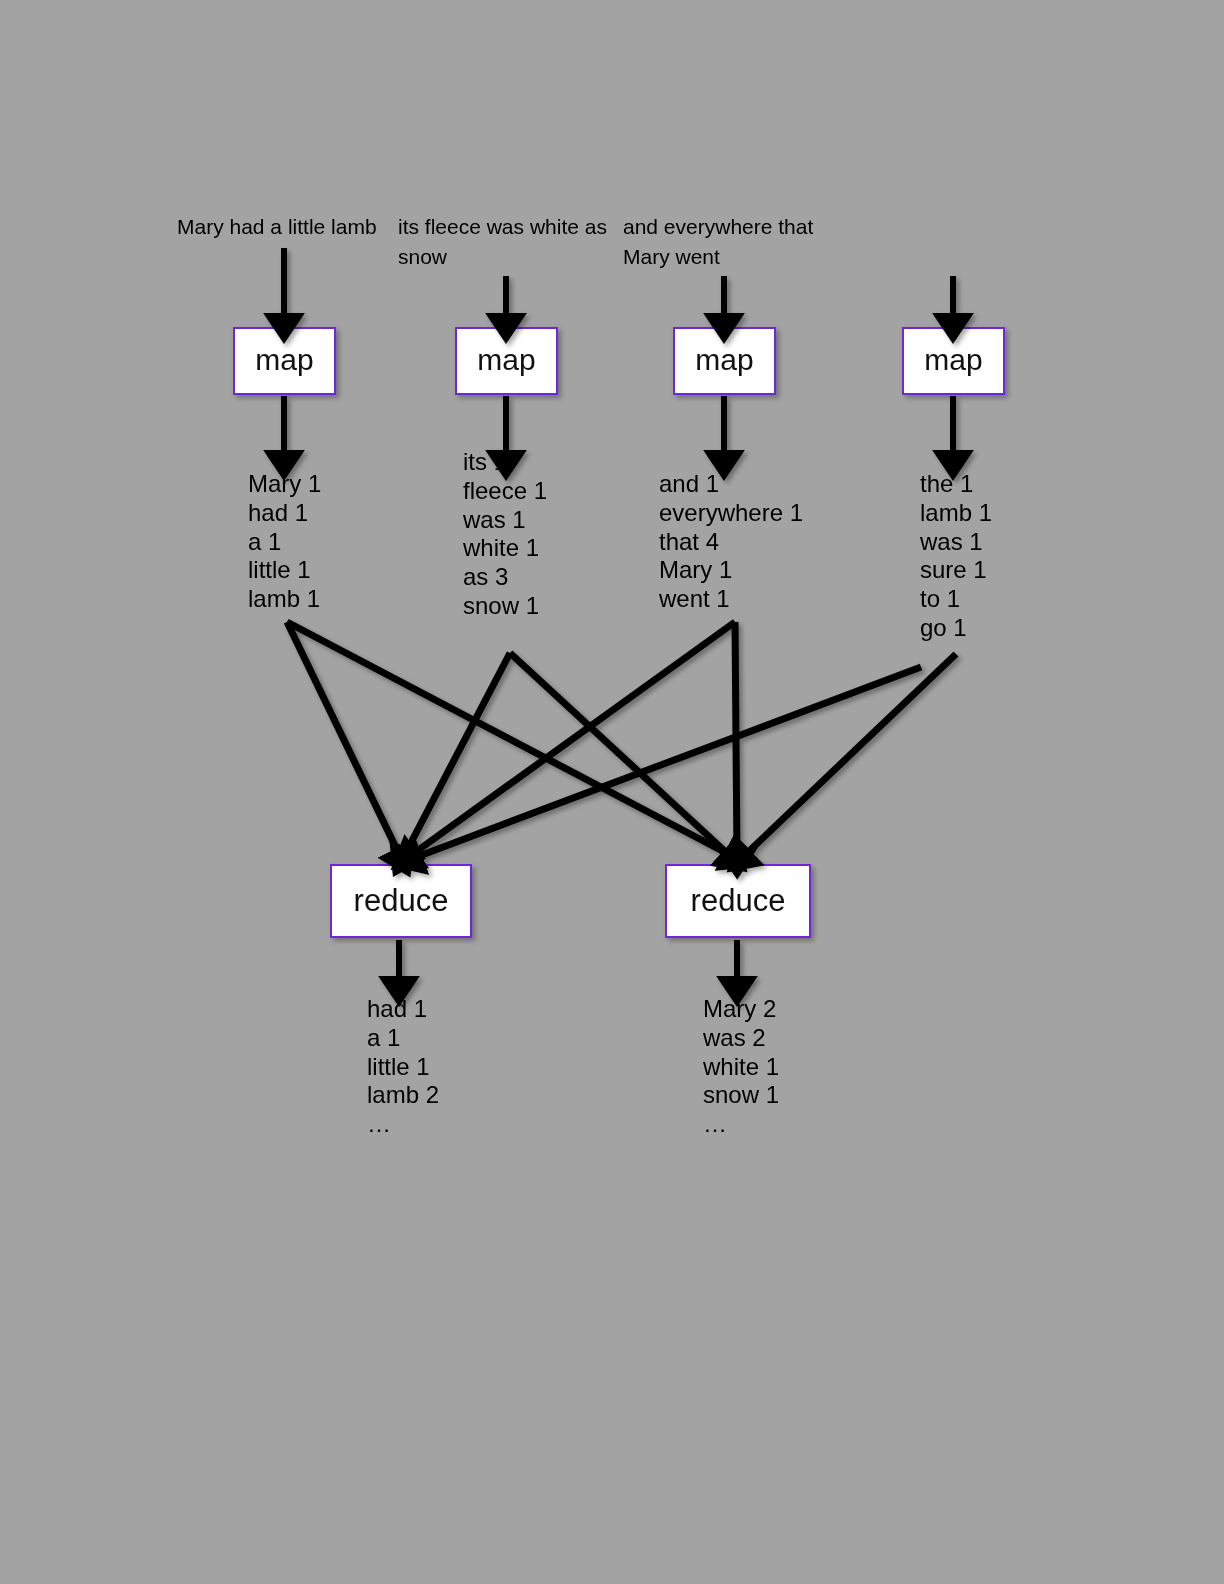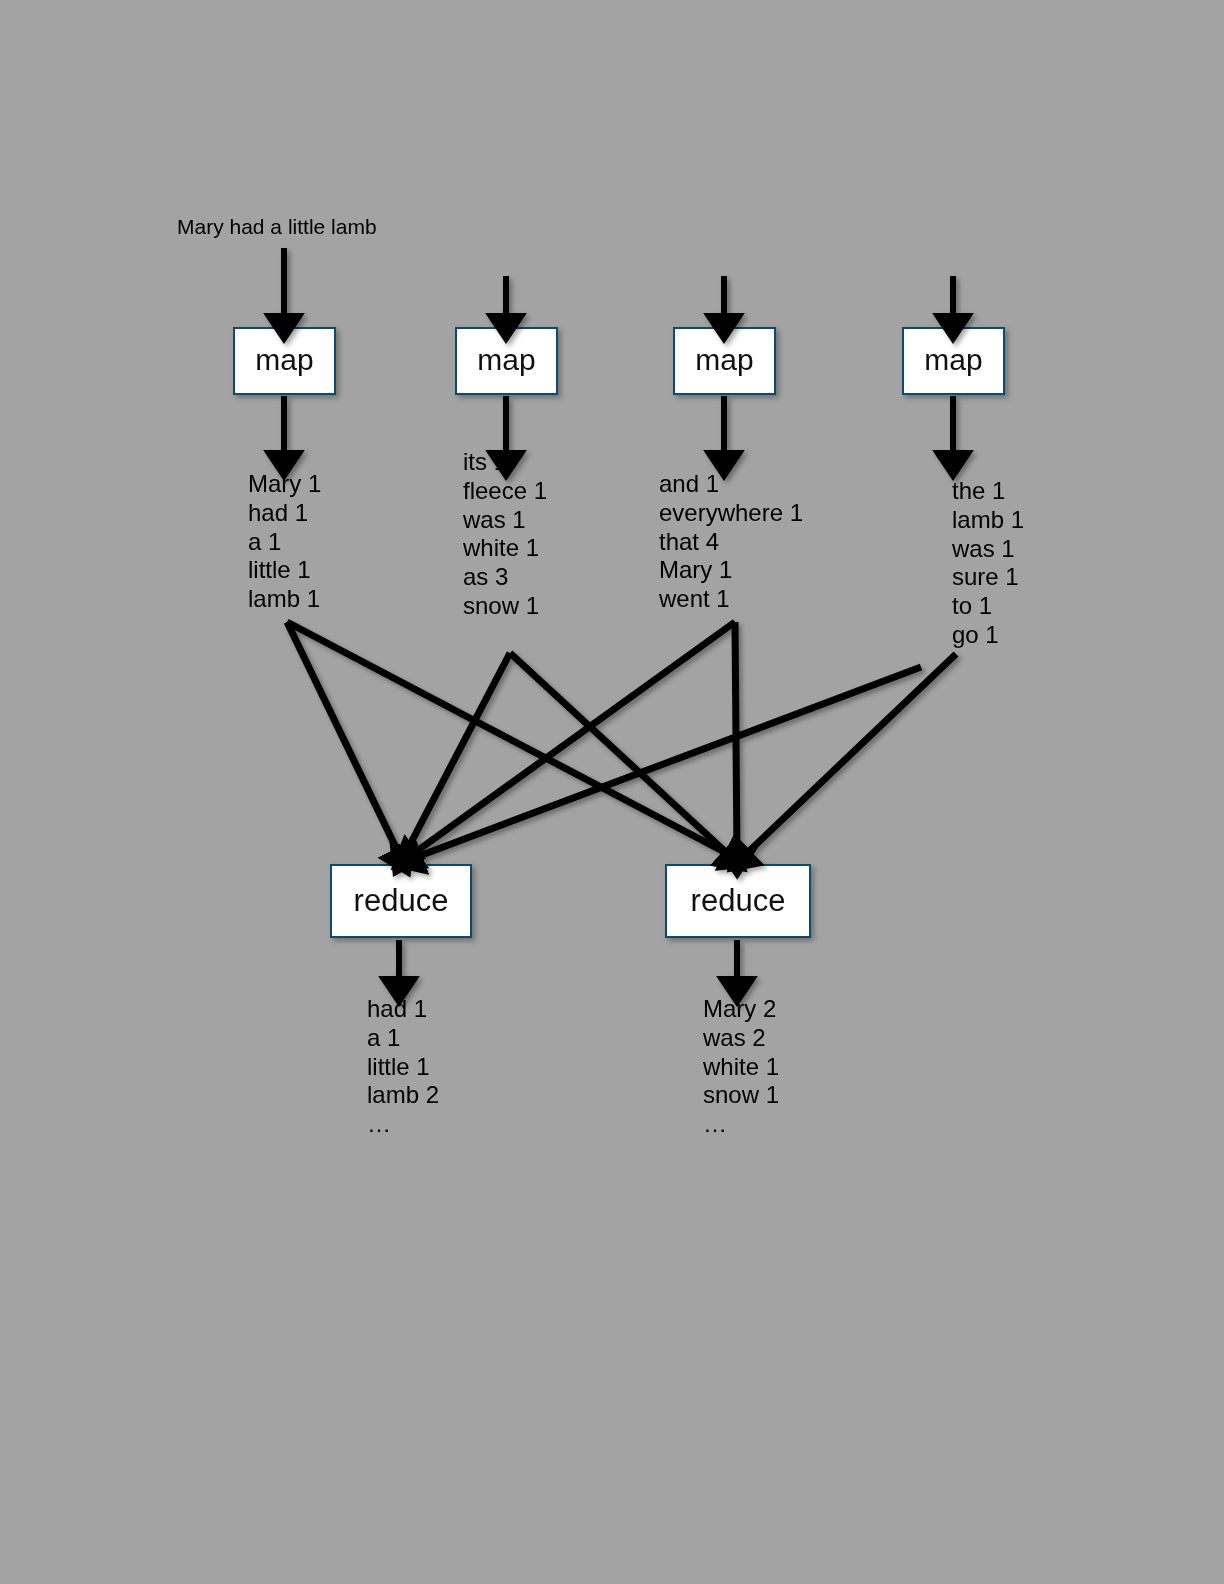--- a/index.html
+++ b/index.html
@@ -25,21 +25,21 @@
     line-height: 30px;
     color: #000;
     white-space: pre-wrap;
   }
 
   
   .proc-box {
     position: absolute;
     box-sizing: border-box;
     background: #ffffff;
-    border: 2px solid #0c4a6e;
+    border: 2px solid #6d28d9;
     display: flex;
     align-items: center;
     justify-content: center;
     font-size: 30px;
     line-height: 1;
     color: #111;
     box-shadow: 3px 3px 5px rgba(0,0,0,0.30);
   }
   .proc-box span { display: block; transform: translateY(-1px); }
 
@@ -61,21 +61,23 @@
     pointer-events: none;
   }
 </style>
 </head>
 <body>
 
 <div id="canvas">
 
   <div class="input-text" style="left:177px; top:212px; width:222px;">Mary had a little lamb</div>
 
-
+  <div class="input-text" style="left:398px; top:212px; width:212px; text-indent:0;">its fleece was white as snow</div>
+
+  <div class="input-text" style="left:623px; top:212px; width:206px;">and everywhere that Mary went</div>
 
 
   <div class="proc-box" style="left:233px; top:327px; width:103px; height:68px;">
     <span>map</span>
   </div>
 
   <div class="proc-box" style="left:455px; top:327px; width:103px; height:68px;">
     <span>map</span>
   </div>
 
@@ -105,21 +107,21 @@
   </div>
 
   <div class="kv-list" style="left:659px; top:470px;">
     <div>and 1</div>
     <div>everywhere 1</div>
     <div>that 4</div>
     <div>Mary 1</div>
     <div>went 1</div>
   </div>
 
-  <div class="kv-list" style="left:952px; top:470px;margin-top:7px;">
+  <div class="kv-list" style="left:920px; top:470px;">
     <div>the 1</div>
     <div>lamb 1</div>
     <div>was 1</div>
     <div>sure 1</div>
     <div>to 1</div>
     <div>go 1</div>
   </div>
 
   <div class="proc-box" style="left:330px; top:864px; width:142px; height:74px; font-size:31px;">
     <span>reduce</span>

